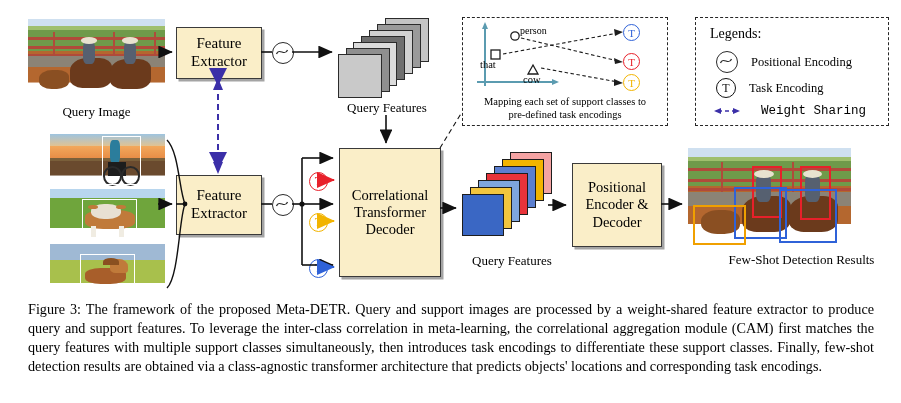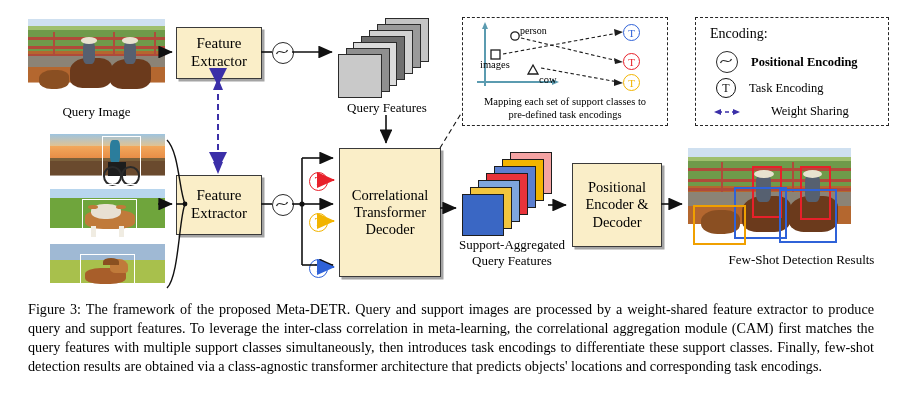--- a/index.html
+++ b/index.html
@@ -182,21 +182,20 @@
 
   <div class="stack" style="left:462px;top:152px;width:98px;height:82px;">
     <div class="sheetC" style="left:48px;top:0px;background:#f4a3a3;"></div>
     <div class="sheetC" style="left:40px;top:7px;background:#f2b400;"></div>
     <div class="sheetC" style="left:32px;top:14px;background:#5b7fd0;"></div>
     <div class="sheetC" style="left:24px;top:21px;background:#e8333a;"></div>
     <div class="sheetC" style="left:16px;top:28px;background:#7ea6dd;"></div>
     <div class="sheetC" style="left:8px;top:35px;background:#f2c53d;"></div>
     <div class="sheetC" style="left:0px;top:42px;background:#3a67c4;"></div>
   </div>
-  <div class="cap" style="left:442px;top:237px;width:140px;">Support-Aggregated</div>
   <div class="cap" style="left:442px;top:253px;width:140px;">Query Features</div>
 
   <div class="photo" style="left:688px;top:148px;width:163px;height:100px;">
     <div class="rodeo"></div>
     <div class="rail" style="top:20%;"></div>
     <div class="rail" style="top:31%;"></div>
     <div class="rail" style="top:40%;"></div>
     <div style="position:absolute;left:20%;top:14%;width:2px;height:30%;background:#b04a3a;"></div>
     <div style="position:absolute;left:64%;top:14%;width:2px;height:30%;background:#b04a3a;"></div>
     <div style="position:absolute;left:0;top:44%;width:100%;height:14%;background:#8b8376;"></div>
@@ -250,35 +249,35 @@
       <polygon points="70,47 75,56 65,56" fill="#fff" stroke="#1d1d1d" stroke-width="1.3"></polygon>
 
       <line x1="58" y1="20" x2="155" y2="43" stroke="#1d1d1d" stroke-width="1.1" stroke-dasharray="3.5,2.5"></line>
       <polygon points="160,44 151,40 152,46" fill="#1d1d1d"></polygon>
       <line x1="40" y1="36" x2="155" y2="15" stroke="#1d1d1d" stroke-width="1.1" stroke-dasharray="3.5,2.5"></line>
       <polygon points="160,14 151,11 152,18" fill="#1d1d1d"></polygon>
       <line x1="78" y1="50" x2="155" y2="64" stroke="#1d1d1d" stroke-width="1.1" stroke-dasharray="3.5,2.5"></line>
       <polygon points="160,65 151,61 151,68" fill="#1d1d1d"></polygon>
     </svg>
     <div style="position:absolute;left:57px;top:7px;font-size:10px;">person</div>
-    <div style="position:absolute;left:17px;top:41px;font-size:10.5px;">images</div>
-    <div style="position:absolute;left:76px;top:56px;font-size:10.5px;">cow</div>
+    <div style="position:absolute;left:17px;top:41px;font-size:10.5px;">that</div>
+    <div style="position:absolute;left:60px;top:56px;font-size:10.5px;">cow</div>
 
     <span class="enc enc-t t-blue" style="position:absolute;left:160px;top:6px;width:17px;height:17px;">T</span>
     <span class="enc enc-t t-red" style="position:absolute;left:160px;top:35px;width:17px;height:17px;">T</span>
     <span class="enc enc-t t-yellow" style="position:absolute;left:160px;top:56px;width:17px;height:17px;">T</span>
 
     <div class="panel-cap" style="top:77px;">Mapping each set of support classes to</div>
     <div class="panel-cap" style="top:90px;">pre-defined task encodings</div>
   </div>
 
   <div class="panel" id="legend-panel">
-    <div class="legend-title">Encoding:</div>
-
-    <div class="legend-row" style="top:33px;font-weight:bold;">
+    <div class="legend-title">Legends:</div>
+
+    <div class="legend-row" style="top:33px;">
       <span style="display:inline-block;width:20px;height:20px;border:1.5px solid #2b2b2b;border-radius:50%;position:relative;">
         <svg width="18" height="18" viewBox="0 0 18 18" style="position:absolute;left:0;top:0;">
           <path d="M3.5 11 C 6 4, 12 14, 14.5 7" stroke="#2b2b2b" stroke-width="1.3" fill="none"></path>
         </svg>
       </span>
       <span>Positional Encoding</span>
     </div>
 
     <div class="legend-row" style="top:60px;">
       <span class="enc enc-t t-dark" style="width:20px;height:20px;font-size:12px;">T</span>
@@ -286,21 +285,21 @@
     </div>
 
     <div class="legend-row" style="top:86px;">
       <span style="display:inline-block;width:20px;height:14px;">
         <svg width="30" height="14" viewBox="0 0 30 14" style="margin-left:-4px;">
           <line x1="6" y1="7" x2="24" y2="7" stroke="#3b2fa8" stroke-width="1.6" stroke-dasharray="4,3"></line>
           <polygon points="2,7 9,4 9,10" fill="#3b2fa8"></polygon>
           <polygon points="28,7 21,4 21,10" fill="#3b2fa8"></polygon>
         </svg>
       </span>
-      <span style="margin-left:22px;">Weight Sharing</span>
+      <span style="margin-left:12px;font-family:Liberation Mono, monospace;">Weight Sharing</span>
     </div>
   </div>
 
   <svg class="layer">
     <defs>
       <marker id="ah" markerWidth="9" markerHeight="8" refX="8.5" refY="4" orient="auto">
         <polygon points="0,0 9,4 0,8" fill="#111"></polygon>
       </marker>
       <marker id="ah-red" markerWidth="9" markerHeight="8" refX="8.5" refY="4" orient="auto">
         <polygon points="0,0 9,4 0,8" fill="#e8202a"></polygon>

